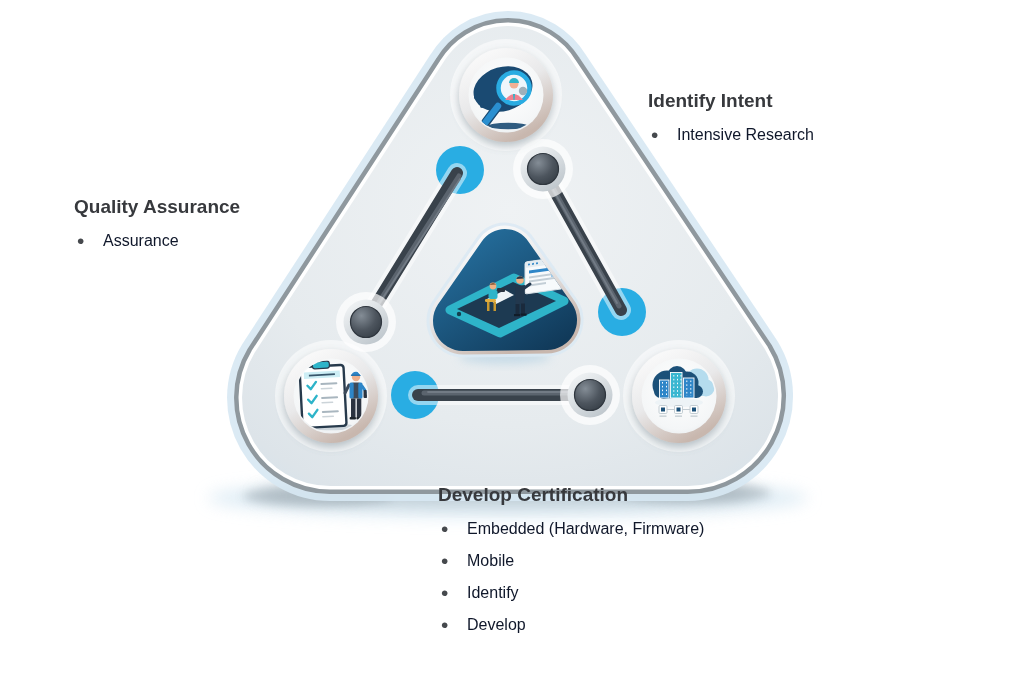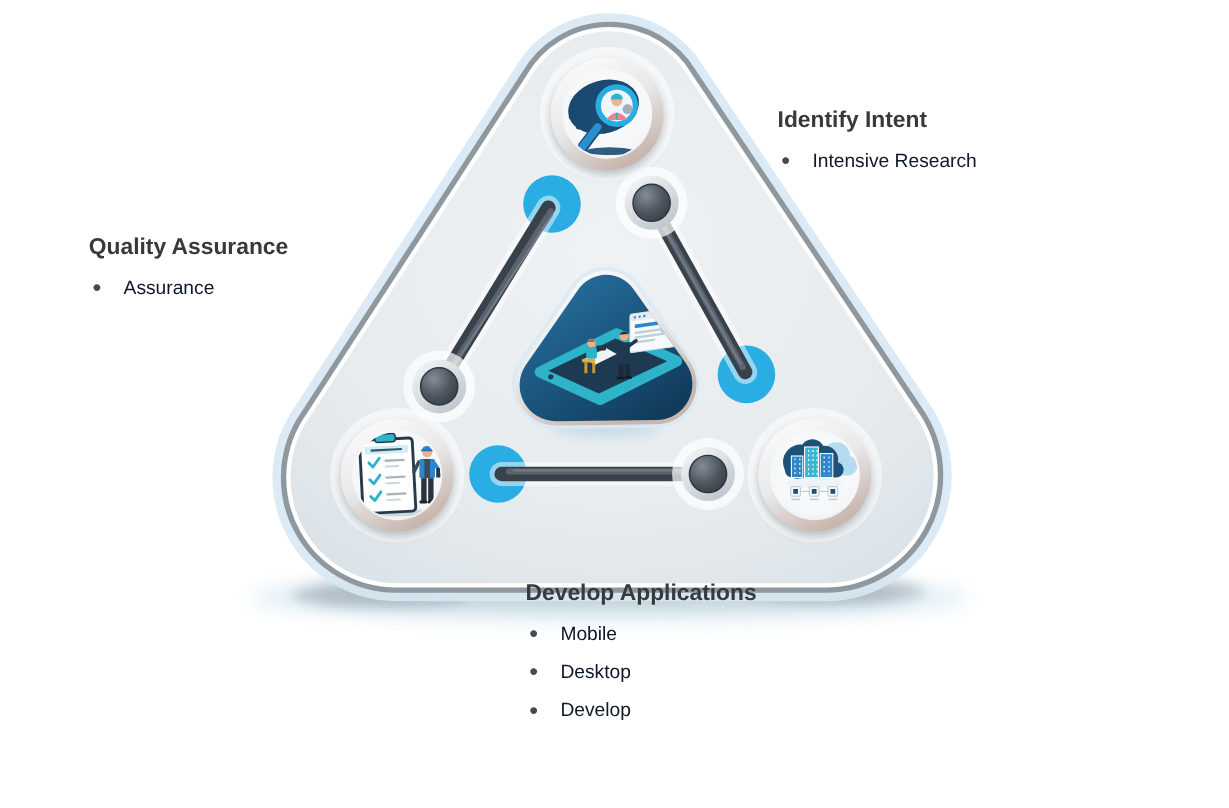--- a/index.html
+++ b/index.html
@@ -305,21 +305,22 @@
   </div>
 
   <div class="label" id="label-quality">
     <h3>Quality Assurance</h3>
     <ul>
       <li>Assurance</li>
     </ul>
   </div>
 
   <div class="label" id="label-develop">
-    <h3>Develop Applications</h3>
+    <h3>Develop Certification</h3>
     <ul>
+      <li>Embedded (Hardware, Firmware)</li>
       <li>Mobile</li>
-      <li>Desktop</li>
+      <li>Identify</li>
       <li>Develop</li>
     </ul>
   </div>
 
 </div>
 
 </body></html>

